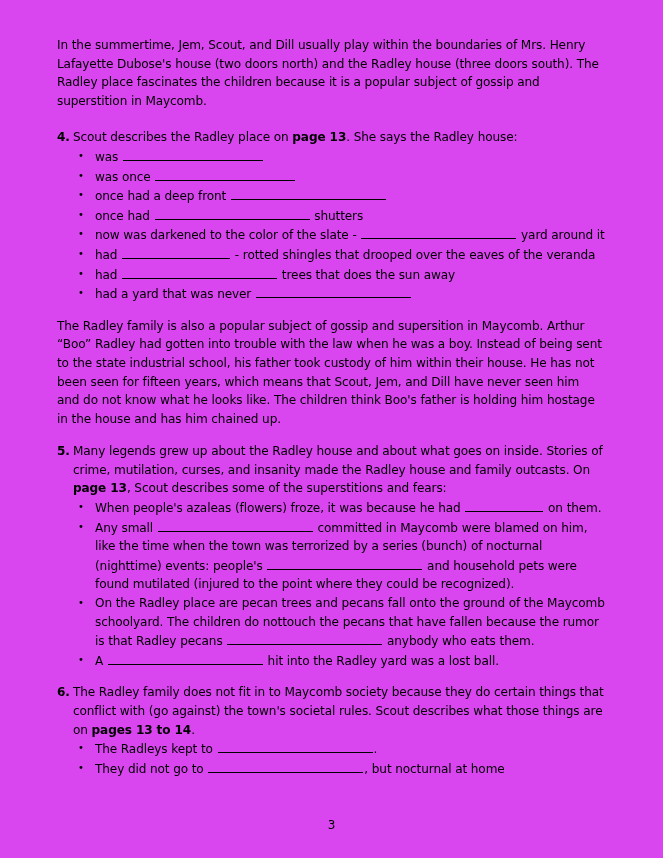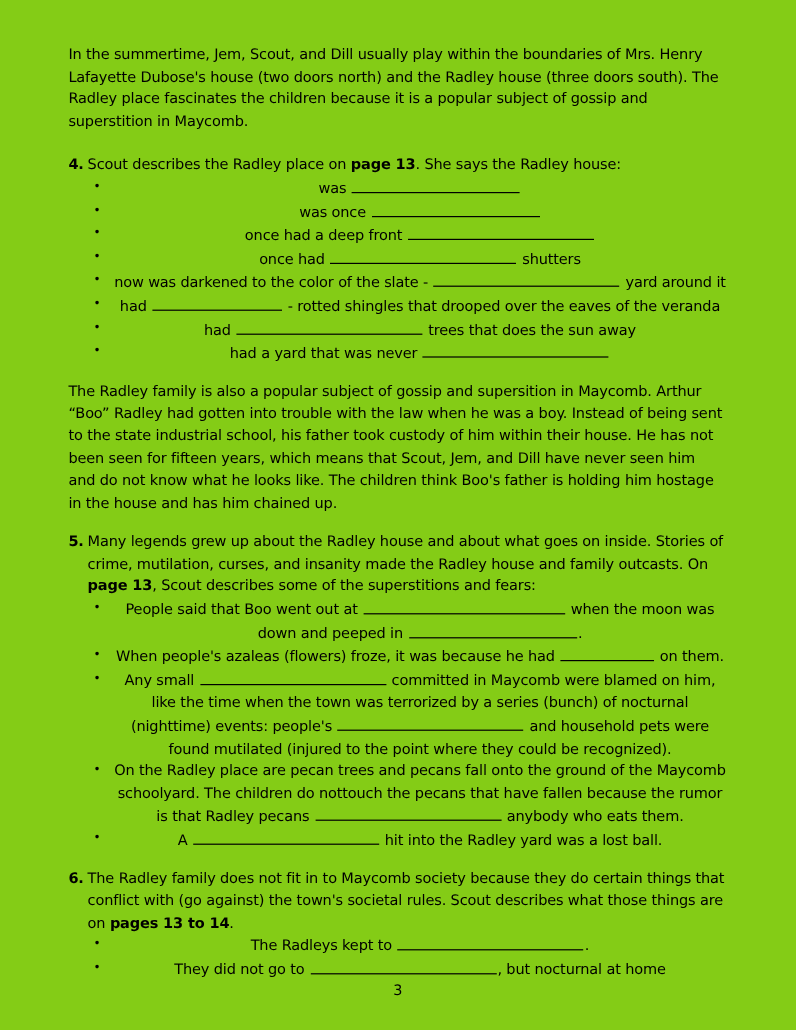--- a/index.html
+++ b/index.html
@@ -11,21 +11,21 @@
     width: 663px;
     height: 858px;
     font-family: "DejaVu Sans", sans-serif;
     color: #000000;
     overflow: hidden;
   }
   .page {
     position: relative;
     width: 663px;
     height: 858px;
-    background: #84cc16;
+    background: #d946ef;
     box-sizing: border-box;
     padding: 36px 33px 0 57px;
   }
   .doc-text {
     font-family: "DejaVu Sans", sans-serif;
     font-size: 12.1px;
     line-height: 18.6px;
     letter-spacing: -0.12px;
     text-align: left;
   }
@@ -52,21 +52,20 @@
   ul.bullets {
     list-style: none;
     margin: 0;
     padding: 0;
   }
   ul.bullets > li {
     position: relative;
     padding-left: 38px;
     margin: 0;
     width: 510px;
-    text-align: center;
   }
   ul.bullets > li::before {
     content: "\2022";
     position: absolute;
     left: 21px;
     top: 0;
     font-size: 10px;
     line-height: 18.6px;
   }
   .b {
@@ -135,23 +134,20 @@
   </div>
 
   <p class="doc-text para">The Radley family is also a popular subject of gossip and supersition in Maycomb. Arthur “Boo” Radley had gotten into trouble with the law when he was a boy. Instead of being sent to the state industrial school, his father took custody of him within their house. He has not been seen for fifteen years, which means that Scout, Jem, and Dill have never seen him and do not know what he looks like. The children think Boo's father is holding him hostage in the house and has him chained up.</p>
 
   <div class="qblock">
     <div class="doc-text qline">
       <span class="qnum">5.</span><span>Many legends grew up about the Radley house and about what goes on inside. Stories of crime, mutilation, curses, and insanity made the Radley house and family outcasts. On </span><span class="b">page 13</span><span>, Scout describes some of the superstitions and fears:</span>
     </div>
     <ul class="bullets doc-text">
       <li>
-        <span>People said that Boo went out at </span><span class="blank bl-xwide"></span><span> when the moon was down and peeped in </span><span class="blank bl-reg"></span><span>.</span>
-      </li>
-      <li>
         <span>When people's azaleas (flowers) froze, it was because he had </span><span class="blank bl-small"></span><span> on them.</span>
       </li>
       <li>
         <span>Any small </span><span class="blank bl-wide"></span><span> committed in Maycomb were blamed on him, like the time when the town was terrorized by a series (bunch) of nocturnal (nighttime) events: people's </span><span class="blank bl-wide"></span><span> and household pets were found mutilated (injured to the point where they could be recognized).</span>
       </li>
       <li>
         <span>On the Radley place are pecan trees and pecans fall onto the ground of the Maycomb schoolyard. The children do nottouch the pecans that have fallen because the rumor is that Radley pecans </span><span class="blank bl-wide"></span><span> anybody who eats them.</span>
       </li>
       <li>
         <span>A </span><span class="blank bl-wide"></span><span> hit into the Radley yard was a lost ball.</span>

